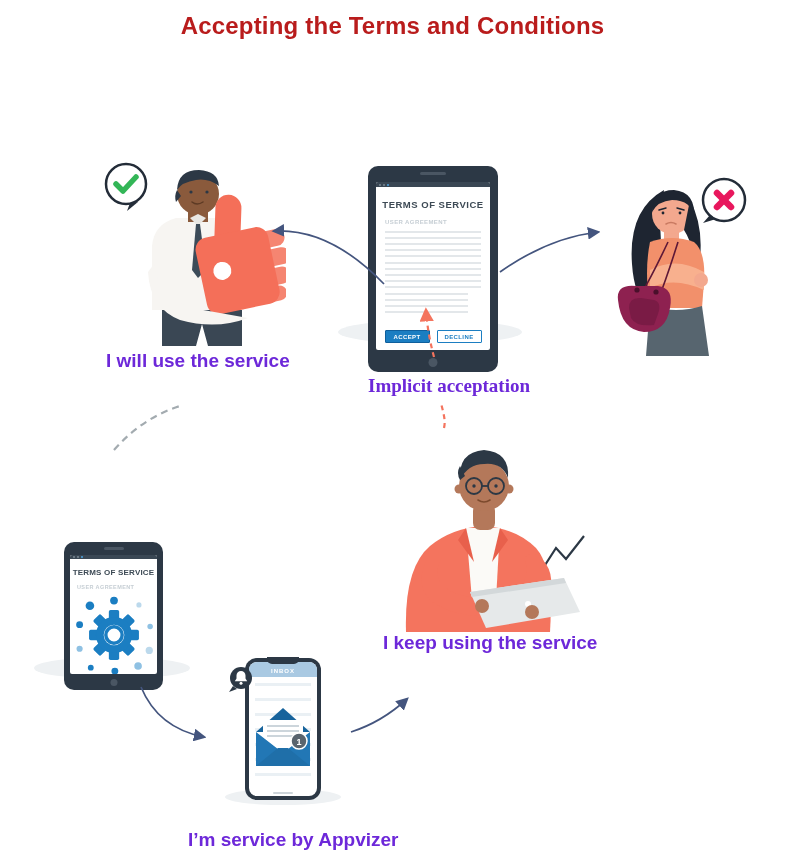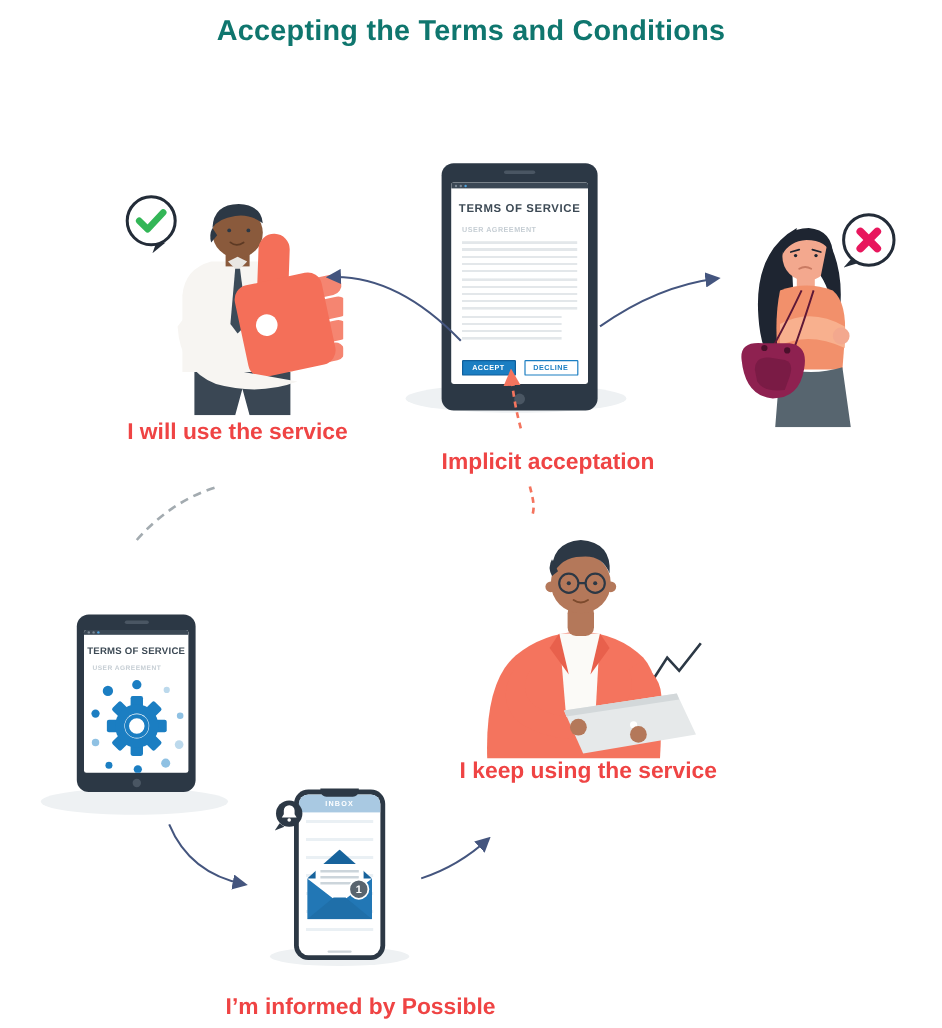--- a/index.html
+++ b/index.html
@@ -2,29 +2,29 @@
 <html><head>
 <meta charset="utf-8">
 <style>
   html,body{margin:0;padding:0;background:#ffffff;}
   .stage{
     position:relative;width:785px;height:857px;margin:0 auto;background:#ffffff;
     font-family:"Liberation Sans",sans-serif;overflow:hidden;
   }
   .page-title{
     position:absolute;top:12px;left:0;width:100%;text-align:center;
-    font-size:24px;font-weight:bold;color:#0f766e;letter-spacing:.2px;
+    font-size:24px;font-weight:bold;color:#b91c1c;letter-spacing:.2px;
   }
   .caption{
-    position:absolute;font-size:19px;font-weight:bold;color:#ef4444;white-space:nowrap;
+    position:absolute;font-size:19px;font-weight:bold;color:#6d28d9;white-space:nowrap;
   }
   .shadow{position:absolute;background:#eef1f3;border-radius:50%;z-index:0;}
 
   
-  .tablet{position:absolute;background:#2c3845;border-radius:10px;z-index:1;}
+  .tablet{position:absolute;background:#2c3845;border-radius:10px;z-index:1;margin-top:30px;}
   .tablet .speaker{position:absolute;top:6px;left:50%;transform:translateX(-50%);
     width:26px;height:3px;border-radius:2px;background:#4a5663;}
   .tablet .screen{position:absolute;background:#ffffff;border-radius:2px;overflow:hidden;}
   .browser-bar{height:5px;background:#3a4754;display:flex;align-items:center;gap:2px;padding:0 3px;}
   .browser-bar i{display:block;width:2px;height:2px;border-radius:50%;background:#7b8894;}
   .browser-bar i.b{background:#4da3e0;}
   .tos-heading{text-align:center;font-weight:bold;color:#3d4a55;letter-spacing:.5px;}
   .tos-sub{color:#c6ced4;font-weight:bold;letter-spacing:.4px;}
   .plines{background:repeating-linear-gradient(to bottom,#e3e7ea 0 2px,rgba(0,0,0,0) 2px 6px);}
   .btn-row{position:absolute;left:0;right:0;bottom:7px;display:flex;justify-content:center;gap:7px;}
@@ -164,21 +164,21 @@
   <svg class="abs" style="left:696px;top:174px;z-index:3;" width="54" height="54" viewBox="0 0 54 54">
     <circle cx="28" cy="26" r="21" fill="#ffffff" stroke="#232c38" stroke-width="2.5"></circle>
     <path d="M14 41 L7 49 L20 45 Z" fill="#232c38"></path>
     <g stroke="#e8175d" stroke-width="6.5" stroke-linecap="round">
       <path d="M21 19 L35 33"></path>
         <path d="M35 19 L21 33"></path>
     </g>
   </svg>
 
 
-  <div class="caption" style="left:368px;top:375px;">Implicit acceptation</div>
+  <div class="caption" style="left:368px;top:375px;font-family:Liberation Serif, serif;">Implicit acceptation</div>
 
   <svg class="abs z2" style="left:378px;top:440px;" width="215" height="192" viewBox="0 0 215 192">
     <path d="M160 136 L178 108 L188 119 L206 96" stroke="#2c3845" stroke-width="2.2" fill="none"></path>
     <path d="M28 192 Q26 128 52 106 Q74 88 105 86 Q138 88 158 108 Q176 128 172 192 Z" fill="#f4745e"></path>
     <path d="M88 88 L122 88 L118 160 Q105 168 94 160 Z" fill="#fbfaf7"></path>
     <path d="M88 88 L96 122 L80 100 Z" fill="#e8604c"></path>
     <path d="M122 88 L114 122 L130 100 Z" fill="#e8604c"></path>
     <rect x="95" y="64" width="22" height="26" rx="7" fill="#b4785a"></rect>
     <circle cx="106" cy="46" r="25" fill="#b4785a"></circle>
     <circle cx="81" cy="49" r="4.5" fill="#b4785a"></circle>
@@ -272,21 +272,21 @@
 
   <svg class="abs" style="left:227px;top:665px;z-index:4;" width="28" height="28" viewBox="0 0 28 28">
     <circle cx="14" cy="13" r="11" fill="#2c3845"></circle>
     <path d="M6 21 L2 27 L10 24 Z" fill="#2c3845"></path>
     <g>
       <path d="M14 6 a4.5 4.5 0 0 1 4.5 4.5 v3 l1.7 2.7 h-12.4 l1.7 -2.7 v-3 A4.5 4.5 0 0 1 14 6 Z" fill="#ffffff"></path>
       <circle cx="14" cy="18.3" r="1.5" fill="#ffffff"></circle>
     </g>
   </svg>
 
-  <div class="caption" style="left:188px;top:829px;">I’m informed by Possible</div>
+  <div class="caption" style="left:188px;top:829px;">I’m service by Appvizer</div>
 
   <svg class="overlay" width="785" height="857" viewBox="0 0 785 857">
     <defs>
       <marker id="ah" viewBox="0 0 10 10" refX="8" refY="5" markerWidth="7.5" markerHeight="7.5" orient="auto">
         <path d="M0 0 L10 5 L0 10 Z" fill="#44557e"></path>
       </marker>
       <marker id="ahc" viewBox="0 0 10 10" refX="8" refY="5" markerWidth="6.5" markerHeight="6.5" orient="auto">
         <path d="M0 0 L10 5 L0 10 Z" fill="#f4745e"></path>
       </marker>
     </defs>

